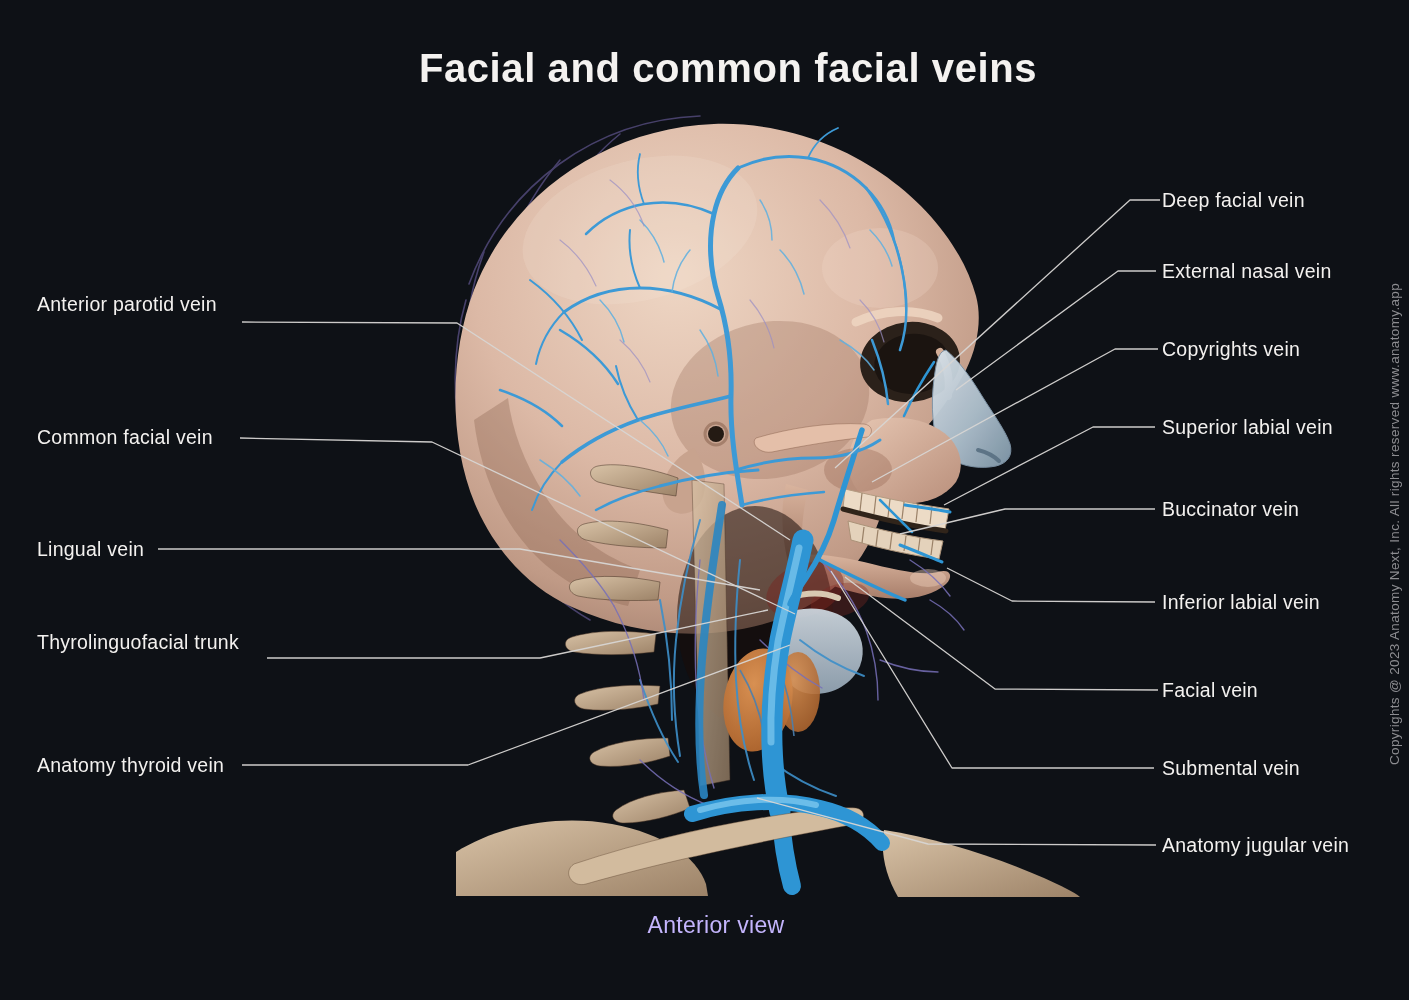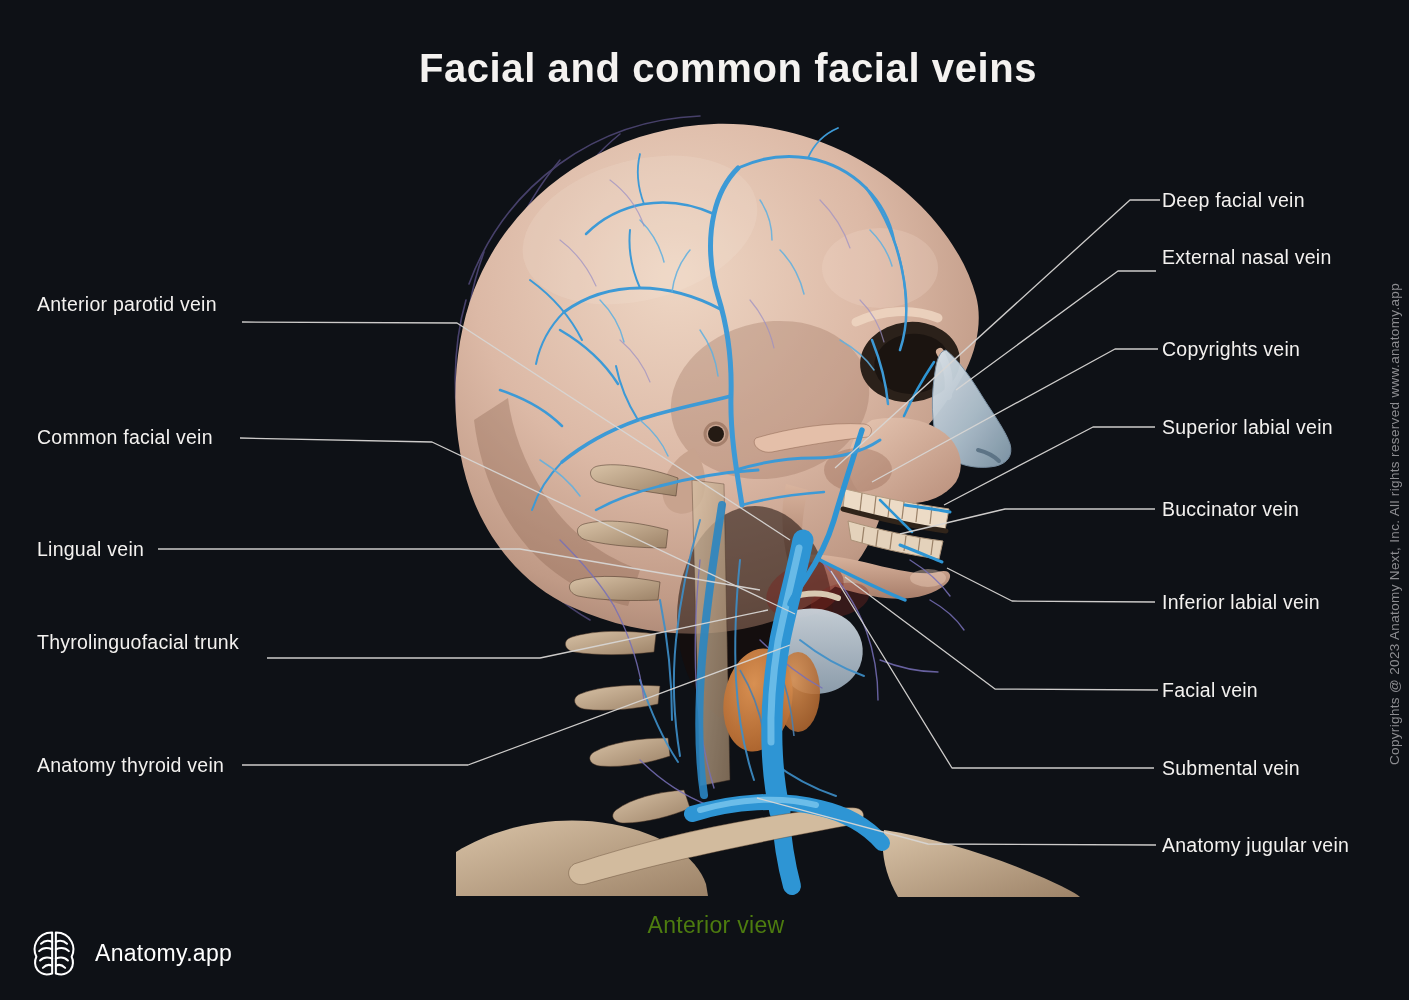--- a/index.html
+++ b/index.html
@@ -13,21 +13,21 @@
     color:#f4f2f0;font-size:40px;font-weight:600;letter-spacing:.6px;line-height:48px;
   }
   .vein-label{
     position:absolute;color:#f3f1ef;font-size:19.5px;letter-spacing:.25px;
     white-space:nowrap;line-height:24px;
   }
   .vein-label.left{left:37px;}
   .vein-label.right{left:1162px;}
   .view-caption{
     position:absolute;left:566px;top:912px;width:300px;text-align:center;
-    color:#4d7c0f;font-size:23px;letter-spacing:.3px;
+    color:#c4b5fd;font-size:23px;letter-spacing:.3px;
   }
   .brand{
     position:absolute;left:28px;top:926px;display:flex;align-items:center;gap:15px;
   }
   .brand-name{color:#ffffff;font-size:23px;letter-spacing:.3px;}
   .copyright{
     position:absolute;left:1394px;top:524px;transform:translate(-50%,-50%) rotate(-90deg);
     white-space:nowrap;color:#8d8d91;font-size:13.5px;letter-spacing:.35px;
   }
 </style>
@@ -294,42 +294,27 @@
 
   <div class="page-title">Facial and common facial veins</div>
 
   <div class="vein-label left" style="top:292px">Anterior parotid vein</div>
   <div class="vein-label left" style="top:425px">Common facial vein</div>
   <div class="vein-label left" style="top:537px">Lingual vein</div>
   <div class="vein-label left" style="top:630px">Thyrolinguofacial trunk</div>
   <div class="vein-label left" style="top:753px">Anatomy thyroid vein</div>
 
   <div class="vein-label right" style="top:188px">Deep facial vein</div>
-  <div class="vein-label right" style="top:245px">External nasal vein</div>
+  <div class="vein-label right" style="top:259px">External nasal vein</div>
   <div class="vein-label right" style="top:337px">Copyrights vein</div>
   <div class="vein-label right" style="top:415px">Superior labial vein</div>
   <div class="vein-label right" style="top:497px">Buccinator vein</div>
   <div class="vein-label right" style="top:590px">Inferior labial vein</div>
   <div class="vein-label right" style="top:678px">Facial vein</div>
   <div class="vein-label right" style="top:756px">Submental vein</div>
   <div class="vein-label right" style="top:833px">Anatomy jugular vein</div>
 
   <div class="view-caption">Anterior view</div>
 
-  <div class="brand">
-    <svg width="52" height="54" viewBox="0 0 56 56" fill="none" stroke="#ffffff" stroke-width="2.2" stroke-linecap="round" stroke-linejoin="round">
-      <path d="M26,6 C18,6 12,10 9,16 C6,22 7,28 9,32 C7,36 7,42 10,46 C14,51 20,52 26,50 Z"></path>
-      <path d="M14,18 C18,14 22,14 26,16"></path>
-      <path d="M12,26 C16,22 21,22 26,24"></path>
-      <path d="M13,36 C17,32 21,32 26,34"></path>
-      <path d="M16,44 C20,40 23,40 26,42"></path>
-      <path d="M30,6 C38,6 44,10 47,16 C50,22 49,28 47,32 C49,36 49,42 46,46 C42,51 36,52 30,50 Z"></path>
-      <path d="M42,18 C38,14 34,14 30,16"></path>
-      <path d="M44,26 C40,22 35,22 30,24"></path>
-      <path d="M43,36 C39,32 35,32 30,34"></path>
-      <path d="M40,44 C36,40 33,40 30,42"></path>
-    </svg>
-    <span class="brand-name">Anatomy.app</span>
-  </div>
 
   <div class="copyright">Copyrights @ 2023 Anatomy Next, Inc. All rights reserved www.anatomy.app</div>
 
 </div>
 
 </body></html>

